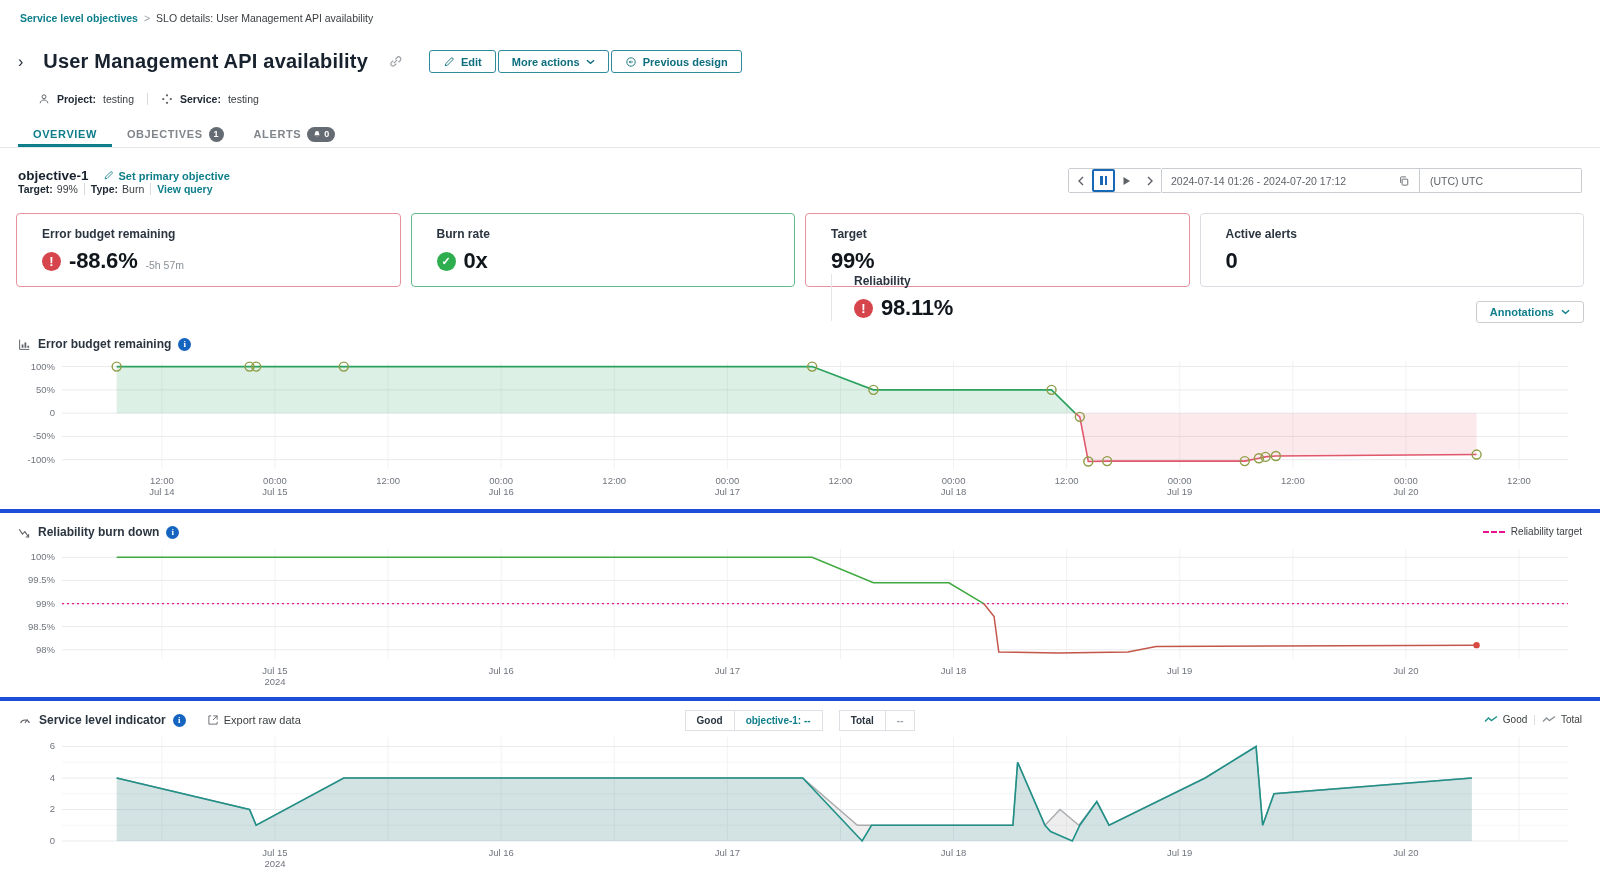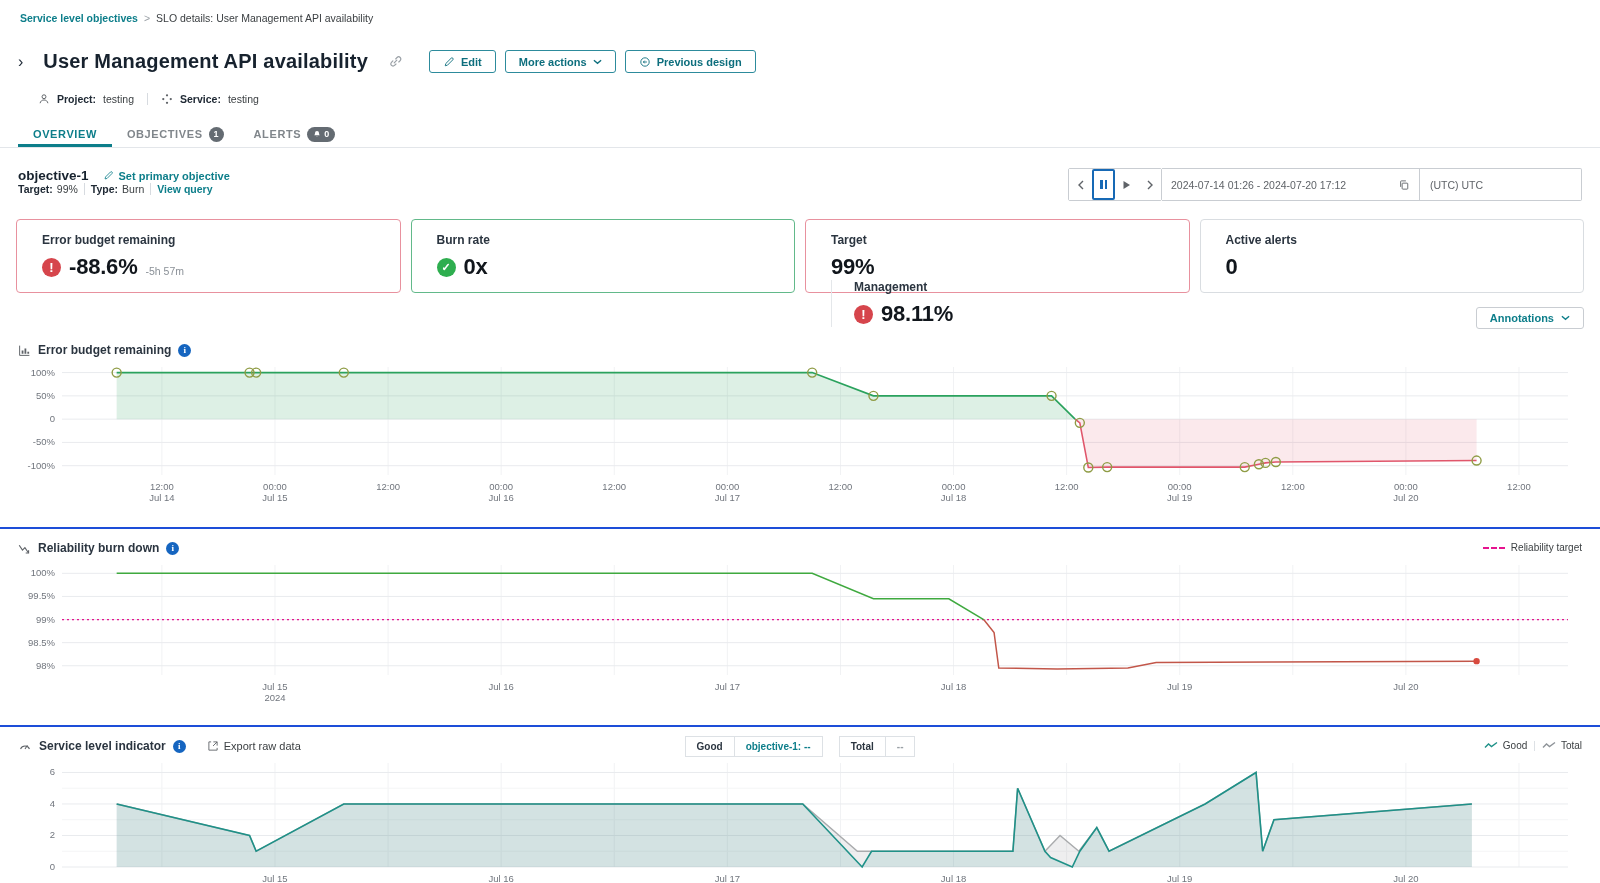--- a/index.html
+++ b/index.html
@@ -12,21 +12,21 @@
   .breadcrumb { padding:12px 0 0 20px; font-size:10.5px; display:flex; gap:6px; align-items:center; }
   .bc-link { color:#0d7e8a; font-weight:700; text-decoration:none; cursor:pointer; }
   .bc-sep { color:#9aa0a6; }
   .bc-cur { color:#3c4043; }
 
   
   .title-row { margin:14px 0 0 18px; display:flex; align-items:center; }
   .title-chevron { font-size:16px; color:#1f2a37; margin-right:8px; cursor:pointer; line-height:1; }
   h1.page-title { font-size:20px; margin:12px; font-weight:700; letter-spacing:0.2px; color:#17222e; }
   .link-icon { margin-left:8px; color:#9aa0a6; display:inline-flex; cursor:pointer; }
-  .title-buttons { margin-left:26px; display:flex; gap:9px; }
+  .title-buttons { margin-left:26px; display:flex; gap:2px; }
   .btn { display:inline-flex; align-items:center; gap:6px; height:23px; padding:0 13px; background:#fff;
          border:1px solid #2d8b9c; border-radius:3px; color:#0d6e7d; font-size:11px; font-weight:700; cursor:pointer; }
   .btn svg { width:12px; height:12px; }
 
   
   .meta-row { margin:8px 0 0 38px; font-size:10.5px; color:#3c4043; display:flex; align-items:center; gap:7px; }
   .meta-row b { font-weight:700; color:#202a35; }
   .meta-ic { color:#5f6368; display:inline-flex; }
   .vdiv { width:1px; height:12px; background:#d7dbe0; margin:0 6px; }
 
@@ -43,21 +43,21 @@
   
   .obj-row { margin:20px 18px 0 18px; display:flex; justify-content:space-between; align-items:flex-start; }
   .obj-name-row { display:flex; align-items:center; gap:14px; }
   .obj-name { font-size:13.5px; font-weight:700; color:#17222e; }
   .teal-link { color:#0d7e8a; font-size:11px; font-weight:700; display:inline-flex; align-items:flex-start; gap:5px; cursor:pointer; }
   .obj-meta { display:flex; align-items:center; font-size:10.5px; color:#3c4043; }
   .obj-meta b { font-weight:700; color:#202a35; }
   .obj-meta .seg { display:flex; gap:4px; align-items:center; }
 
   
-  .time-controls { display:flex; align-items:stretch; height:33px; }
+  .time-controls { display:flex; align-items:stretch; height:25px; }
   .tc-group { display:flex; border:1px solid #c9cdd2; border-radius:2px; }
   .tc-btn { width:23px; display:flex; align-items:center; justify-content:center; color:#5f6368; cursor:pointer; background:#fff; }
   .tc-btn.tc-active { border:2px solid #1769b5; border-radius:2px; color:#1769b5; }
   .pause-bars { display:inline-flex; gap:2px; }
   .pause-bars i { width:2.5px; height:9px; background:#1769b5; display:block; }
   .tc-range { display:flex; align-items:center; gap:8px; border:1px solid #c9cdd2; border-left:none; padding:0 9px;
               font-size:10.5px; color:#5f6368; width:258px; justify-content:space-between; cursor:pointer; }
   .tc-tz { display:flex; align-items:center; border:1px solid #c9cdd2; border-left:none; padding:0 10px;
            font-size:10.5px; color:#5f6368; width:162px; cursor:pointer; border-radius:0 2px 2px 0; }
   .copy-icon { color:#5f6368; display:inline-flex; cursor:pointer; }
@@ -79,21 +79,21 @@
   .card-col { padding-right:22px; }
   .card-col + .card-col { border-left:1px solid #e4e7ea; padding-left:22px; }
 
   
   .annotations-row { margin:14px 16px 0 16px; display:flex; justify-content:flex-end; }
   .annotations-btn { display:inline-flex; align-items:center; gap:7px; height:22px; padding:0 13px; background:#fff;
                      border:1px solid #c9cdd2; border-radius:3px; color:#0d7e8a; font-size:11px; font-weight:700; cursor:pointer; }
 
   
   .chart-section { margin-top:8px; }
-  .chart-section.bordered { border-top:2px solid #1d4ed8; margin-top:12px; padding-top:6px; }
+  .chart-section.bordered { border-top:4px solid #1d4ed8; margin-top:0; padding-top:6px; }
   .chart-header { padding:6px 18px 4px 18px; display:flex; align-items:center; gap:7px; position:relative; }
   .chart-title { font-size:12px; font-weight:700; color:#2b3540; }
   .chart-h-icon { color:#5f6368; display:inline-flex; }
   .info-icon { width:13px; height:13px; border-radius:50%; background:#1565c0; color:#fff; font-size:9px; font-weight:700;
                font-family:"Liberation Serif", serif; display:inline-flex; align-items:center; justify-content:center; cursor:pointer; }
   .export-link { display:inline-flex; align-items:center; gap:5px; margin-left:14px; color:#3c4043; font-size:11px; cursor:pointer; }
   .export-link .chart-h-icon{ color:#5f6368; }
   .chart-box { margin:0 16px; }
   .chart-svg text.tick { font-family:"Liberation Sans", sans-serif; font-size:9.5px; fill:#70757d; }
   .head-legend { position:absolute; right:18px; top:7px; display:flex; align-items:center; gap:6px; font-size:10px; color:#3c4043; }
@@ -274,21 +274,21 @@
     </div>
     <div class="card red">
       <div class="card-cols">
         <div class="card-col">
           <div class="card-title">Target</div>
           <div class="card-value-row">
               <span class="card-value">99%</span>
             </div>
         </div>
         <div class="card-col">
-          <div class="card-title">Management</div>
+          <div class="card-title">Reliability</div>
           <div class="card-value-row">
             <span class="ic-alert">!</span>
             <span class="card-value">98.11%</span>
           </div>
         </div>
       </div>
     </div>
     <div class="card">
       <div class="card-title">Active alerts</div>
       <div class="card-value-row">

